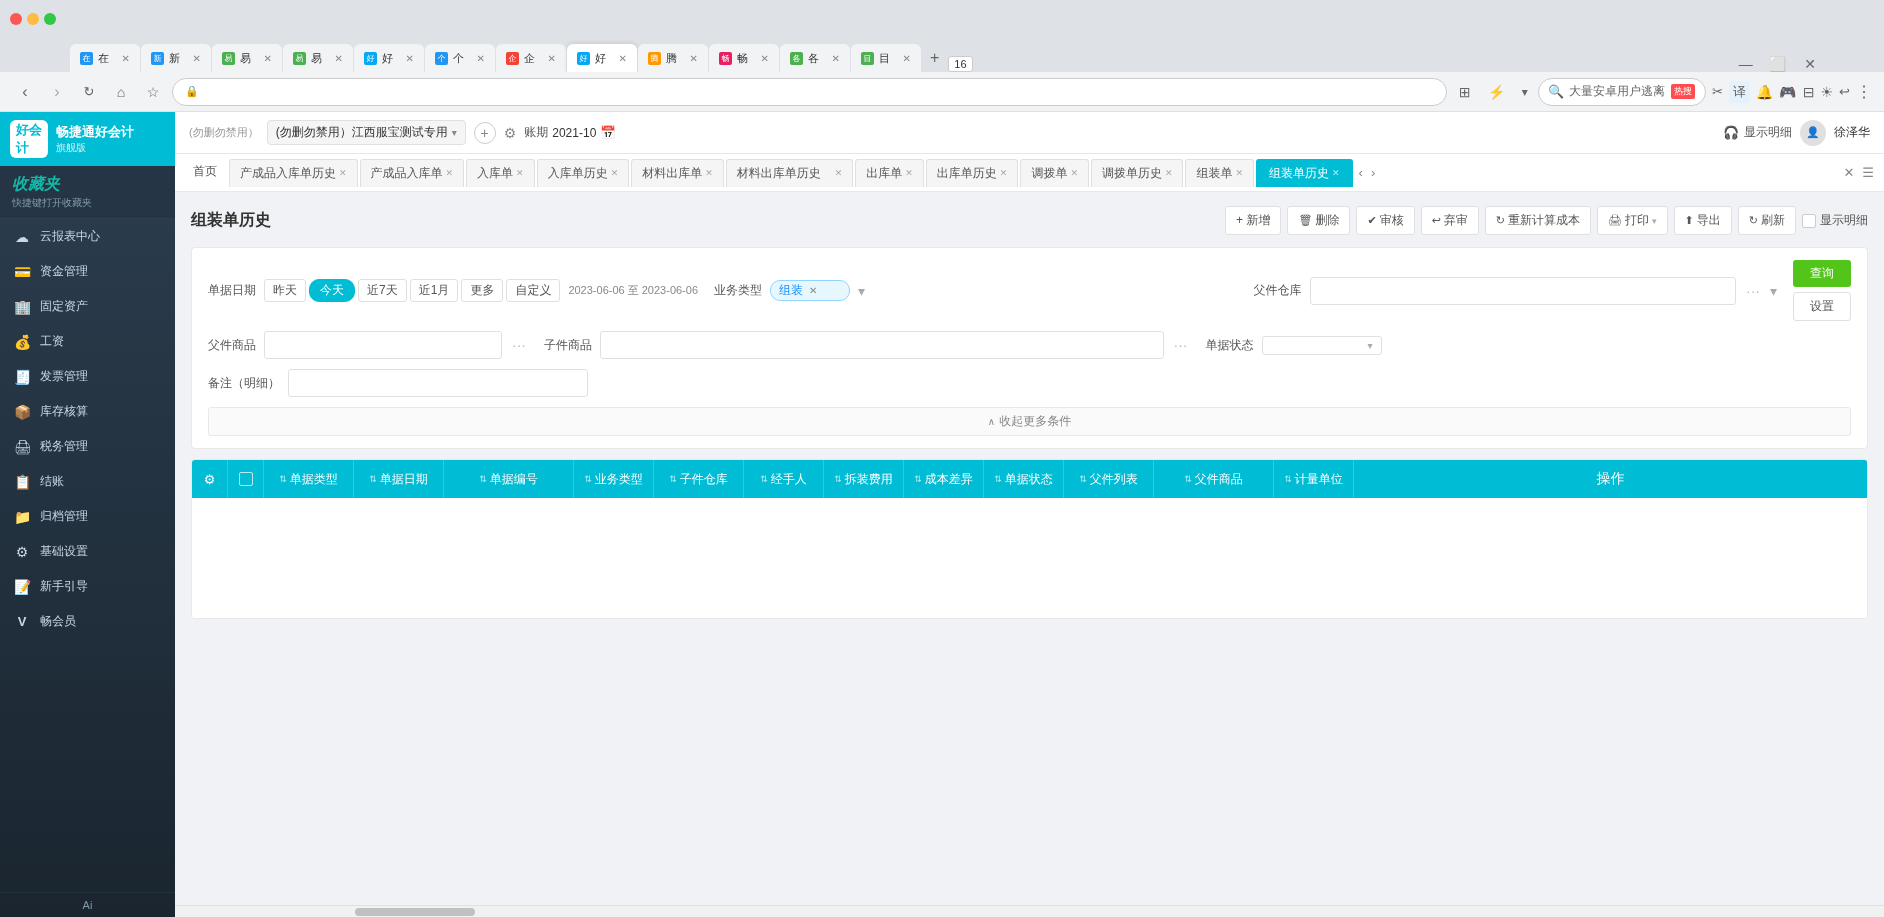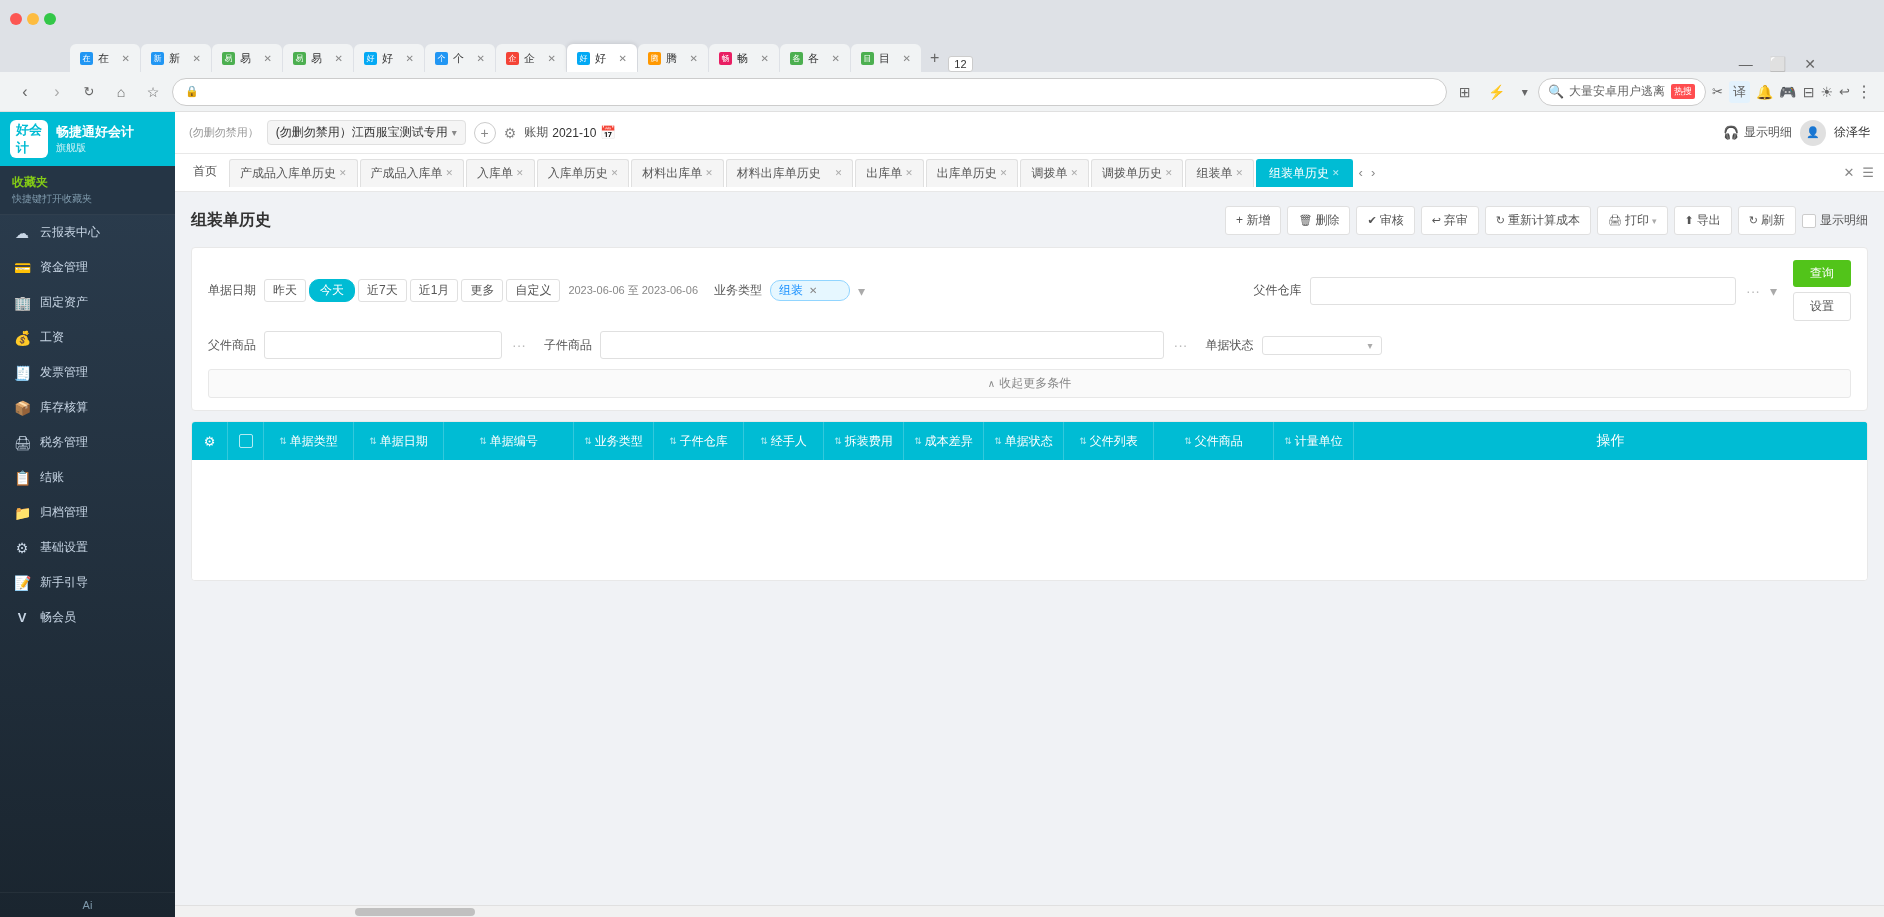--- a/index.html
+++ b/index.html
@@ -71,21 +71,21 @@
     <div style="width:13px;height:13px;border-radius:2px;background:#4caf50;display:flex;align-items:center;justify-content:center;color:#fff;font-size:8px;flex-shrink:0;">各</div>
     <span style="flex:1;overflow:hidden;text-overflow:ellipsis;white-space:nowrap;font-size:11px;color:#333;">各</span>
     <span style="font-size:10px;color:#888;">✕</span>
   </div>
   <div style="background:#f1f3f4; border-radius:6px 6px 0 0; padding:0 10px; height:28px; display:flex; align-items:center; gap:5px; min-width:70px; max-width:120px; font-size:11px;">
     <div style="width:13px;height:13px;border-radius:2px;background:#4caf50;display:flex;align-items:center;justify-content:center;color:#fff;font-size:8px;flex-shrink:0;">目</div>
     <span style="flex:1;overflow:hidden;text-overflow:ellipsis;white-space:nowrap;font-size:11px;color:#333;">目</span>
     <span style="font-size:10px;color:#888;">✕</span>
   </div>
   <div style="padding:0 8px;height:28px;display:flex;align-items:center;color:#666;font-size:16px;cursor:pointer;">+</div>
-  <div style="background:#fff;border:1px solid #ccc;border-radius:3px;padding:1px 5px;font-size:11px;color:#333;">12</div>
+  <div style="background:#fff;border:1px solid #ccc;border-radius:3px;padding:1px 5px;font-size:11px;color:#333;">16</div>
   <div style="flex:1;"></div>
   <div style="padding:0 8px;color:#666;font-size:14px;cursor:pointer;">—</div>
   <div style="padding:0 8px;color:#666;font-size:14px;cursor:pointer;">⬜</div>
   <div style="padding:0 8px;color:#666;font-size:14px;cursor:pointer;">✕</div>
 </div>
 
 <div style="background:#f1f3f4; height:40px; display:flex; align-items:center; padding:0 12px; gap:6px; border-bottom:1px solid #e0e0e0;">
   <button style="width:26px;height:26px;border:none;background:none;cursor:pointer;border-radius:50%;display:flex;align-items:center;justify-content:center;font-size:16px;color:#666;">‹</button>
   <button style="width:26px;height:26px;border:none;background:none;cursor:pointer;border-radius:50%;display:flex;align-items:center;justify-content:center;font-size:16px;color:#aaa;">›</button>
   <button style="width:26px;height:26px;border:none;background:none;cursor:pointer;border-radius:50%;display:flex;align-items:center;justify-content:center;font-size:13px;color:#666;">↻</button>
@@ -118,21 +118,21 @@
 
     <div style="background:#00bcd4; padding:8px 10px; display:flex; align-items:center; gap:8px;">
       <div style="width:38px;height:38px;background:#fff;border-radius:6px;display:flex;align-items:center;justify-content:center;font-size:13px;color:#00bcd4;font-weight:bold;flex-shrink:0;">好会<br>计</div>
       <div>
         <div style="color:#fff;font-size:13px;font-weight:bold;">畅捷通好会计</div>
         <div style="color:rgba(255,255,255,0.8);font-size:10px;">旗舰版</div>
       </div>
     </div>
 
     <div style="background:#253545; padding:8px 12px; border-bottom:1px solid rgba(255,255,255,0.05);">
-      <div style="color:#84cc16;font-size:12px;font-weight:bold;">收藏夹</div>
+      <div style="color:#14b8a6;font-size:16px;font-weight:bold;font-style:italic;">收藏夹</div>
       <div style="color:#7f9aac;font-size:10px;margin-top:1px;">快捷键打开收藏夹</div>
     </div>
 
     <div style="flex:1;overflow-y:auto;">
       <div style="display:flex;align-items:center;gap:10px;padding:9px 14px;cursor:pointer;color:#c8d6e5;font-size:12px;">
         <span style="font-size:14px;width:16px;text-align:center;">☁</span>
         <span>云报表中心</span>
       </div>
       <div style="display:flex;align-items:center;gap:10px;padding:9px 14px;cursor:pointer;color:#c8d6e5;font-size:12px;">
         <span style="font-size:14px;width:16px;text-align:center;">💳</span>
@@ -360,20 +360,26 @@
           </div>
           <div style="display:flex;align-items:center;gap:8px;flex:1;">
             <span style="color:#555;font-size:12px;white-space:nowrap;">单据状态</span>
             <div style="display:flex;align-items:center;border:1px solid #e0e0e0;border-radius:3px;padding:3px 8px;background:#fff;cursor:pointer;font-size:12px;color:#333;gap:4px;min-width:120px;">
               <span style="flex:1;"></span>
               <span style="font-size:10px;color:#aaa;">▾</span>
             </div>
           </div>
         </div>
 
+        <div style="display:flex;align-items:center;gap:16px;">
+          <div style="display:flex;align-items:center;gap:8px;flex:1;">
+            <span style="color:#555;font-size:12px;white-space:nowrap;">备注（明细）</span>
+            <div style="flex:1;height:28px;border:1px solid #e0e0e0;border-radius:3px;padding:0 8px;font-size:12px;color:#333;background:#fff;cursor:text;max-width:300px;"></div>
+          </div>
+        </div>
 
         <div style="text-align:center;padding:5px;cursor:pointer;color:#888;font-size:12px;background:#fafafa;border:1px solid #e8e8e8;border-radius:3px;margin-top:10px;display:flex;align-items:center;justify-content:center;gap:4px;">
           <span style="font-size:10px;">∧</span>
           <span>收起更多条件</span>
         </div>
       </div>
 
       <div style="background:#fff;border:1px solid #e8e8e8;border-radius:4px;overflow:hidden;">
 
         <div style="display:flex;align-items:center;background:#00bcd4;color:#fff;height:38px;overflow:hidden;">

